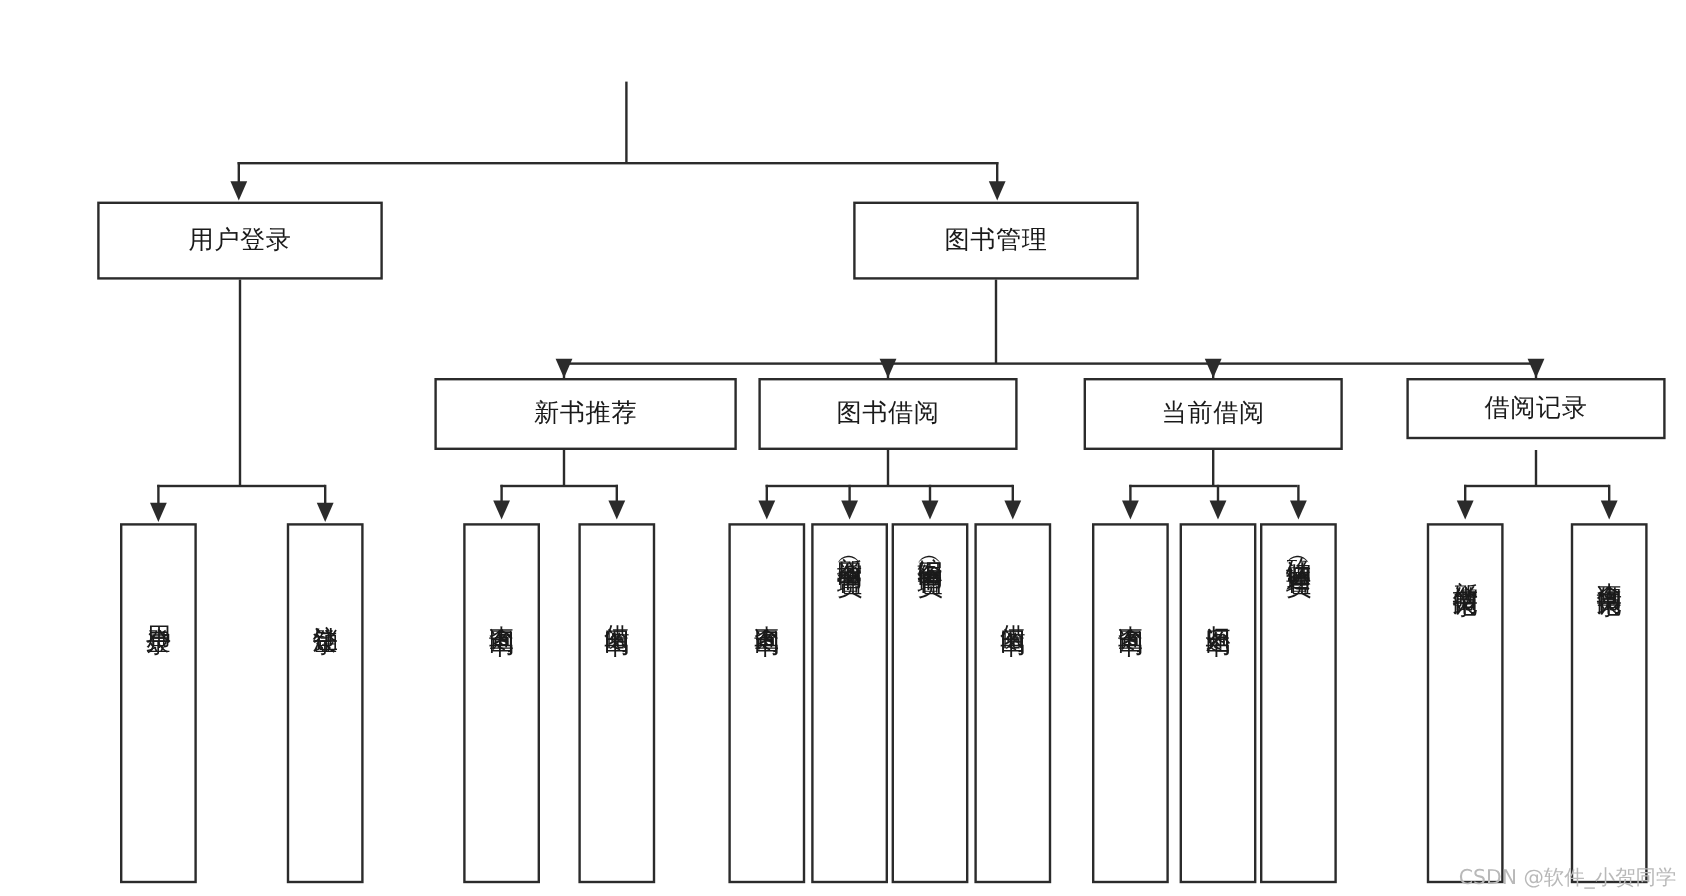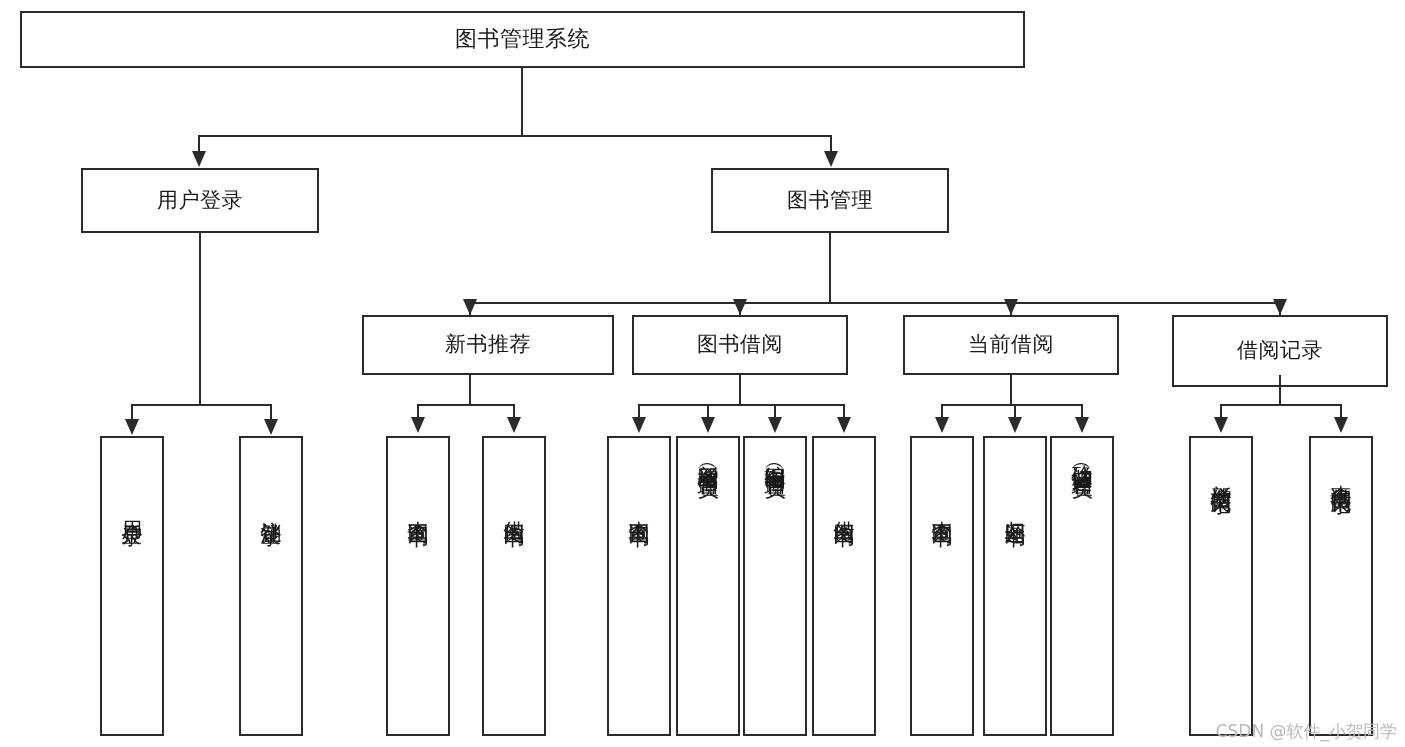--- a/index.html
+++ b/index.html
@@ -78,23 +78,20 @@
     color: #b9b9b9;
     white-space: nowrap;
     font-family: "DejaVu Sans", "Liberation Sans", sans-serif;
   }
 </style>
 </head>
 <body>
 
 <div id="diagram-root">
 
-  <div class="node root" style="left:20px; top:11px; width:1005px; height:57px;">
-    <span class="node-label">图书管理系统</span>
-  </div>
 
   <div class="conn vline" style="left:521px; top:68px; height:68px;"></div>
   <div class="conn hline" style="left:198px; top:135px; width:634px;"></div>
   <div class="conn vline" style="left:198px; top:135px; height:18px;"></div>
   <div class="conn vline" style="left:830px; top:135px; height:18px;"></div>
   <div class="arrow" style="left:192px; top:151px;"></div>
   <div class="arrow" style="left:824px; top:151px;"></div>
 
   <div class="node" style="left:81px; top:168px; width:238px; height:65px;">
     <span class="node-label">用户登录</span>
@@ -123,21 +120,21 @@
 
   <div class="node" style="left:362px; top:315px; width:252px; height:60px;">
     <span class="node-label">新书推荐</span>
   </div>
   <div class="node" style="left:632px; top:315px; width:216px; height:60px;">
     <span class="node-label">图书借阅</span>
   </div>
   <div class="node" style="left:903px; top:315px; width:216px; height:60px;">
     <span class="node-label">当前借阅</span>
   </div>
-  <div class="node" style="left:1172px; top:315px; width:216px; height:72px;">
+  <div class="node" style="left:1172px; top:315px; width:216px; height:51px;">
     <span class="node-label">借阅记录</span>
   </div>
 
   <div class="conn vline" style="left:469px; top:375px; height:30px;"></div>
   <div class="conn hline" style="left:417px; top:404px; width:98px;"></div>
   <div class="conn vline" style="left:417px; top:404px; height:14px;"></div>
   <div class="conn vline" style="left:513px; top:404px; height:14px;"></div>
   <div class="arrow" style="left:411px; top:417px;"></div>
   <div class="arrow" style="left:507px; top:417px;"></div>
 

